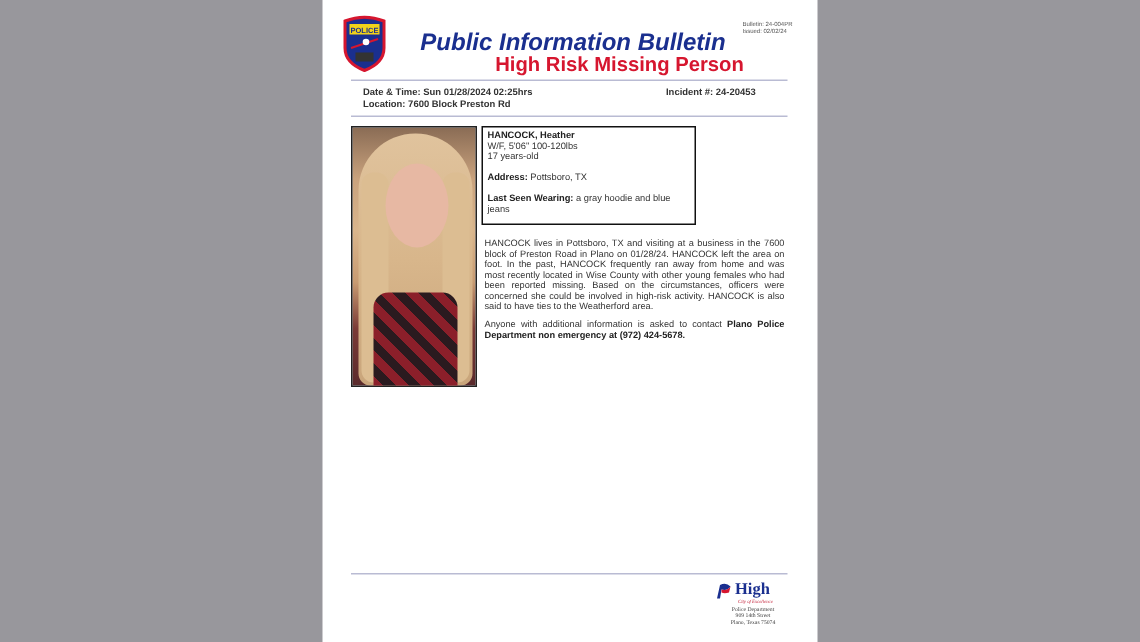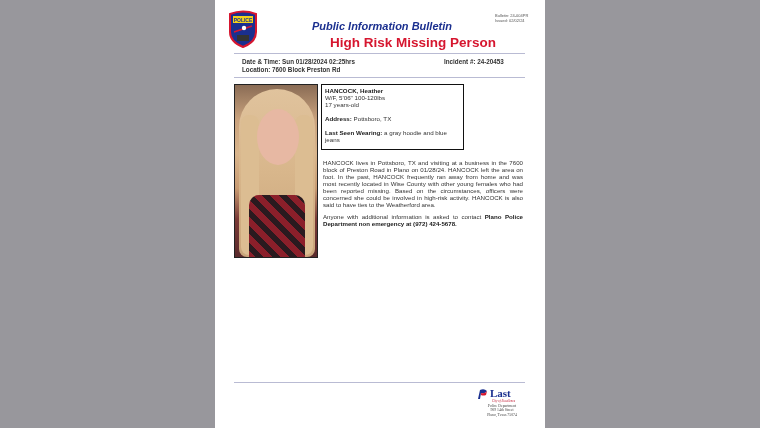--- a/index.html
+++ b/index.html
@@ -31,21 +31,21 @@
       font-size: 4px;
       line-height: 5px;
       color: #555;
     }
     .title-1 {
       position: absolute;
       left: 0;
       width: 330px;
       top: 20px;
       text-align: center;
-      font-size: 11px;
+      font-size: 16px;
       font-weight: bold;
       font-style: italic;
       color: #1a2f8f;
       padding-left: 4px;
     }
     .title-2 {
       position: absolute;
       left: 0;
       width: 376px;
       top: 35px;
@@ -241,21 +241,21 @@
 
   <div class="contact"><span>Anyone with additional information is asked to contact </span><b>Plano Police Department non emergency at (972) 424-5678.</b></div>
 
   <div class="rule" style="top:382px"></div>
 
   <div class="footer-logo">
     <svg width="12" height="12" viewBox="0 0 12 12" style="position:absolute;left:0;top:1px">
       <path d="M1 11 L3 2 Q7 0 10 3 Q8 6 4 5 L3 11 Z" fill="#1a2f8f"></path>
       <path d="M4 5 Q8 6 10 3 L9 7 Q6 8 4 7 Z" fill="#d6162f"></path>
     </svg>
-    <div class="plano-word">Last</div>
+    <div class="plano-word">High</div>
     <div class="plano-tag">City of Excellence</div>
     <div class="footer-addr">
       <div>Police Department</div>
       <div>909 14th Street</div>
       <div>Plano, Texas 75074</div>
     </div>
   </div>
 </div>
 
 </body></html>

